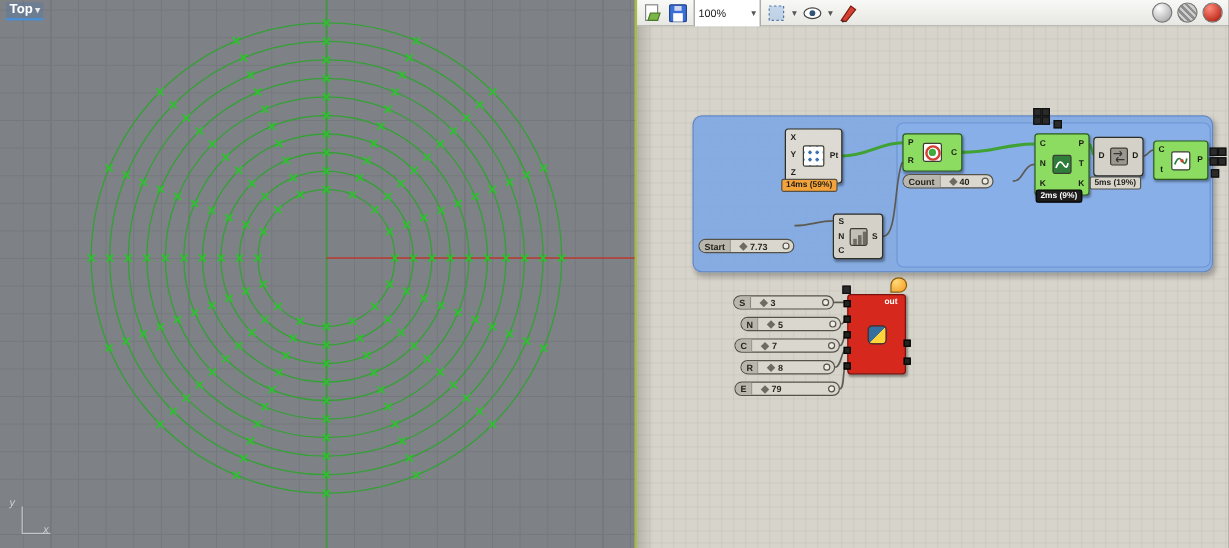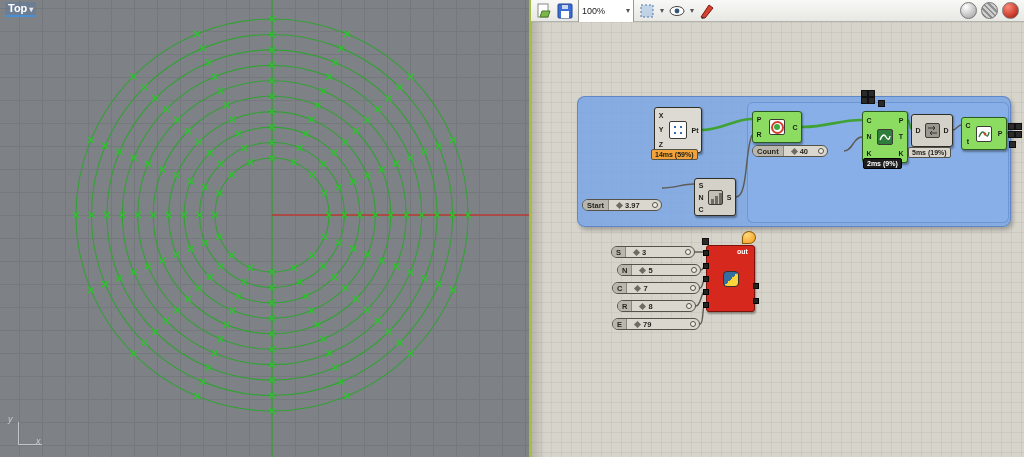--- a/index.html
+++ b/index.html
@@ -548,21 +548,21 @@
   <div class="slider" style="left:752px;top:145px;width:76px;">
     <span class="tag">Count</span>
     <span class="dia"></span>
     <span>40</span>
     <span class="nub"></span>
   </div>
 
   <div class="slider" style="left:582px;top:182px;width:80px;margin-top:17px;">
     <span class="tag">Start</span>
     <span class="dia"></span>
-    <span>3.97</span>
+    <span>7.73</span>
     <span class="nub"></span>
   </div>
 
   <div class="comp c-gray" style="left:694px;top:178px;width:42px;height:38px;">
     <div class="col">
       <span>S</span>
       <span>N</span>
       <span>C</span>
     </div>
     <div class="mid">

